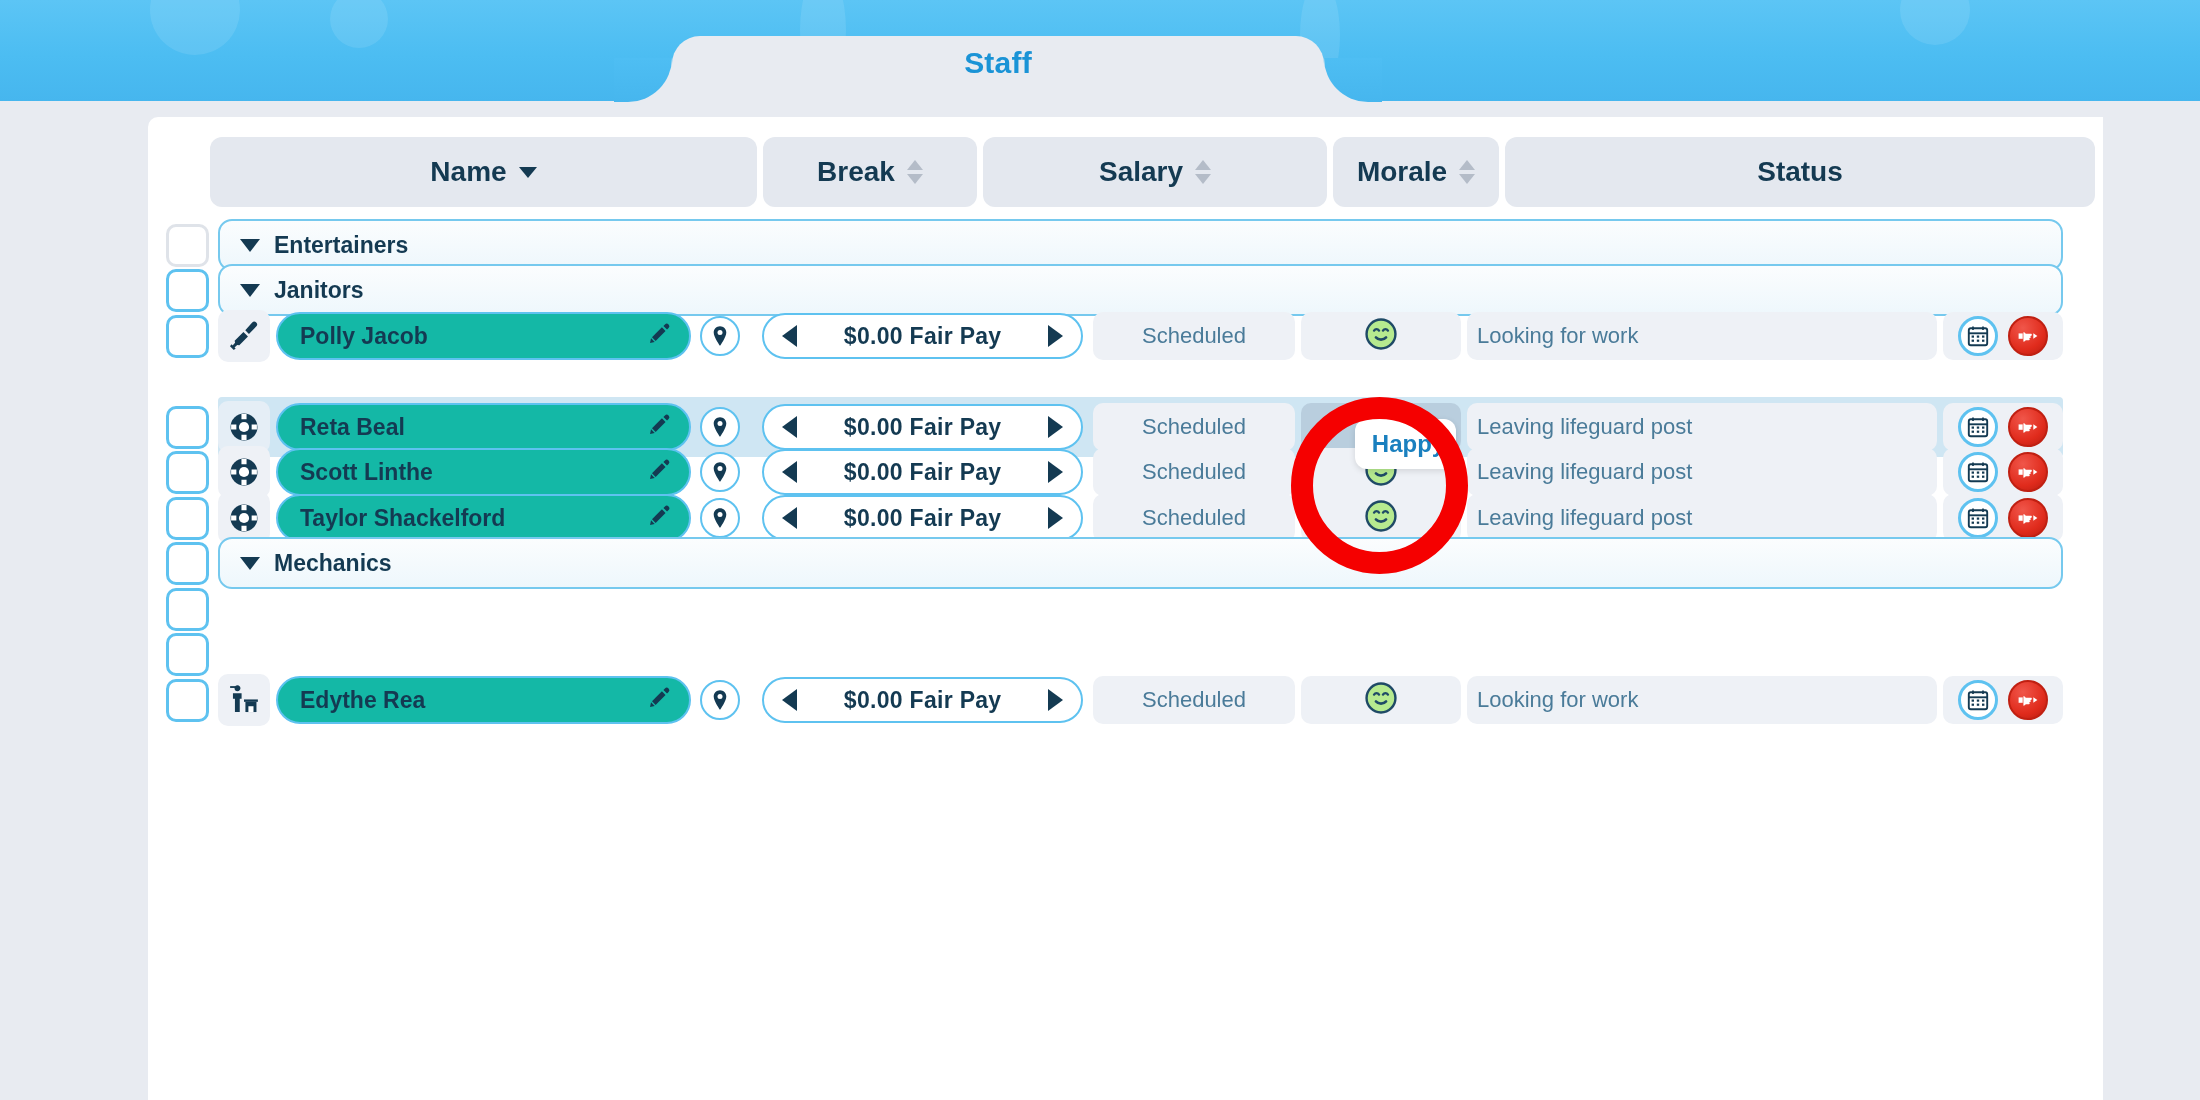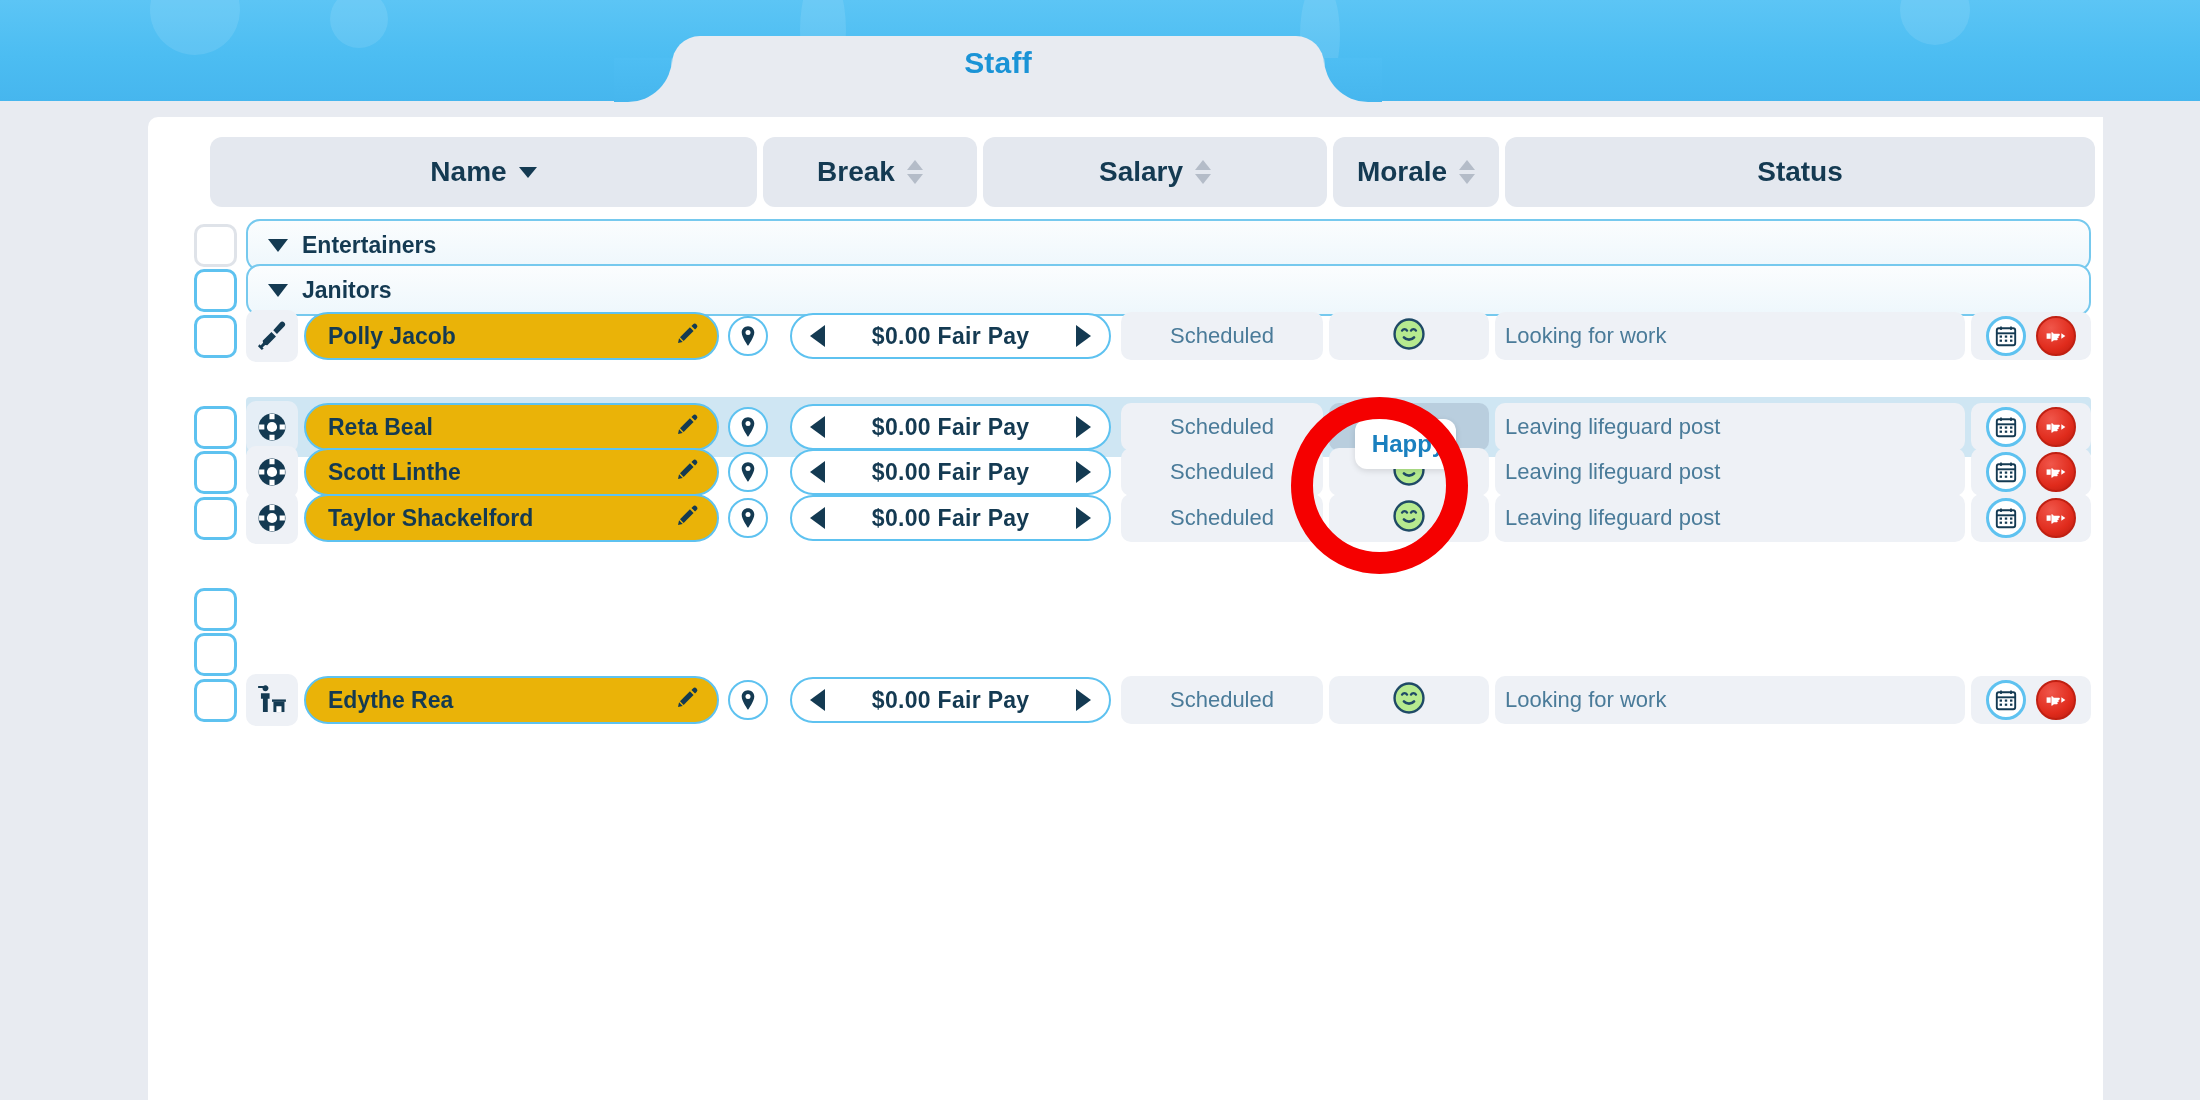--- a/index.html
+++ b/index.html
@@ -73,21 +73,21 @@
   .caret-down-sm{
     width:0;height:0;border-left:9px solid transparent;border-right:9px solid transparent;
     border-top:11px solid #143a52; display:inline-block;
   }
   .sorter{ display:inline-flex; flex-direction:column; gap:4px; }
   .sorter i{ display:block; width:0;height:0;border-left:8px solid transparent;border-right:8px solid transparent; }
   .sorter i.up{ border-bottom:10px solid #b4bcc8; }
   .sorter i.dn{ border-top:10px solid #b4bcc8; }
 
   
-  .list{ position:absolute; left:0; top:96px; width:1955px; height:760px;margin-left:28px; }
+  .list{ position:absolute; left:0; top:96px; width:1955px; height:760px; }
 
   .rowline{ position:relative; height:64px; }
 
   
   .cbx{
     position:absolute; left:18px; top:11px; width:43px; height:43px;
     background:#ffffff; border:3px solid #5ec2f0; border-radius:10px;
     cursor:pointer;
   }
   .cbx.gray{ border-color:#dfe3e9; }
@@ -111,21 +111,21 @@
   .srow.hover{ background:#cfe6f3; border-radius:4px; }
 
   .typeicon{
     width:52px;height:52px; background:#eef1f6; border-radius:10px;
     display:flex;align-items:center;justify-content:center; flex:0 0 auto;
   }
   .srow.hover .typeicon{ background:#e5eef6; }
 
   .namefield{
     margin-left:6px; width:417px; height:48px;
-    background:#eab308; border:2px solid #5ec2f0; border-radius:24px;
+    background:#14b8a6; border:2px solid #5ec2f0; border-radius:24px;
     display:flex; align-items:center; justify-content:space-between;
     padding:0 16px 0 22px; cursor:text;
   }
   .namefield .nm{ color:#143a52; font-size:23px; font-weight:bold; }
 
   .pinbtn{
     margin-left:9px; width:40px;height:40px; border:2px solid #5ec2f0; border-radius:50%;
     background:#fff; display:flex;align-items:center;justify-content:center; cursor:pointer; flex:0 0 auto;
   }
 
@@ -505,20 +505,27 @@
             <div class="firebtn">
               <svg width="24" height="24" viewBox="0 0 24 24">
                 <path fill="#fff" d="M2.6 9.4h4.1v5.4H2.6z"></path>
                 <path fill="#fff" d="M7.4 8.2c1.1 0 2 .6 2.3 1.5h5.1c.6 0 1.1.5 1.1 1.1s-.5 1.1-1.1 1.1h-1.1c.6 0 1.1.5 1.1 1.1s-.5 1.1-1.1 1.1h-1.1c.6 0 1.1.5 1.1 1.1s-.5 1.1-1.1 1.1H9.7c-.4.9-1.3 1.4-2.3 1.4z"></path>
                 <path fill="#fff" d="M17.3 9.3 21.4 12l-4.1 2.7z"></path>
               </svg>
             </div>
           </div>
         </div>
       </div>
+      <div class="rowline" style="position:absolute;left:0;top:318px;width:1955px;">
+        <div class="cbx"></div>
+        <div class="grp">
+          <span class="tri"></span>
+          <span class="glabel">Mechanics</span>
+        </div>
+      </div>
       <div class="rowline" style="position:absolute;left:0;top:364px;width:1955px;">
         <div class="cbx"></div>
       </div>
       <div class="rowline" style="position:absolute;left:0;top:409px;width:1955px;">
         <div class="cbx"></div>
       </div>
       <div class="rowline" style="position:absolute;left:0;top:455px;width:1955px;">
         <div class="cbx"></div>
         <div class="srow">
           <div class="typeicon">

